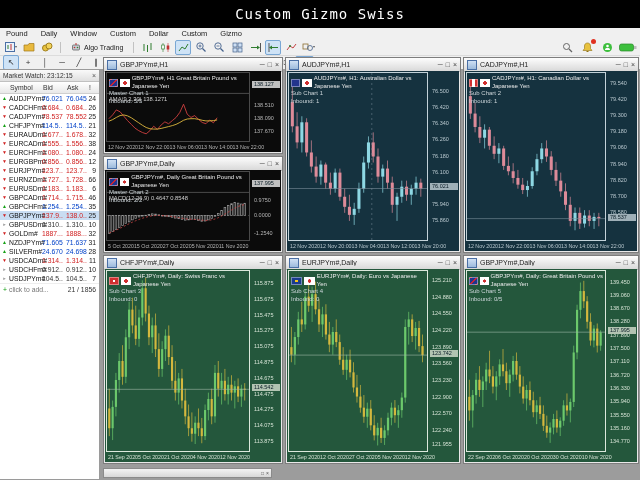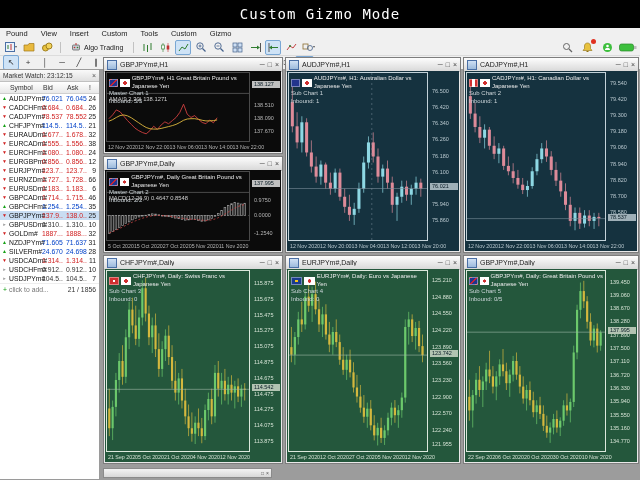--- a/index.html
+++ b/index.html
@@ -77,30 +77,30 @@
   .flag-eu{background:radial-gradient(circle at 50% 50%,#f5c518 24%,#1a3c8c 26%);}
   .indlbl{position:absolute;left:2px;top:calc(30% + 3px);font-size:5.8px;color:#cfcfcf;z-index:3;}
   .minbar{position:absolute;left:3px;bottom:2px;width:165px;height:8px;background:linear-gradient(#f4f4f4,#d8d8d8);
           border:1px solid #8a8a8a;display:flex;align-items:center;justify-content:flex-end;gap:2px;padding-right:2px;}
   .minbar span{font-size:5px;color:#555;line-height:6px;}
   .badge{position:absolute;top:-2px;right:-2px;width:5px;height:5px;border-radius:50%;background:#e03020;}
 </style>
 </head>
 <body>
 
-<div class="titlebar">Custom Gizmo Mode</div>
+<div class="titlebar">Custom Gizmo Swiss</div>
 
 <div class="app">
 
   <div class="menubar">
     <span>Pound</span>
-    <span>View</span>
-    <span>Insert</span>
+    <span>Daily</span>
+    <span>Window</span>
     <span>Custom</span>
-    <span>Tools</span>
+    <span>Dollar</span>
     <span>Custom</span>
     <span>Gizmo</span>
   </div>
 
   <div class="tb1">
     <span class="tbi">
         <svg width="13" height="12" viewBox="0 0 13 12">
           <rect x="0.5" y="1.5" width="9" height="9" fill="#eaf2fb" stroke="#4a6fa5"></rect>
           <line x1="3" y1="8" x2="3" y2="4" stroke="#2f7d2f"></line>
           <line x1="6" y1="9" x2="6" y2="3" stroke="#c03030"></line>

